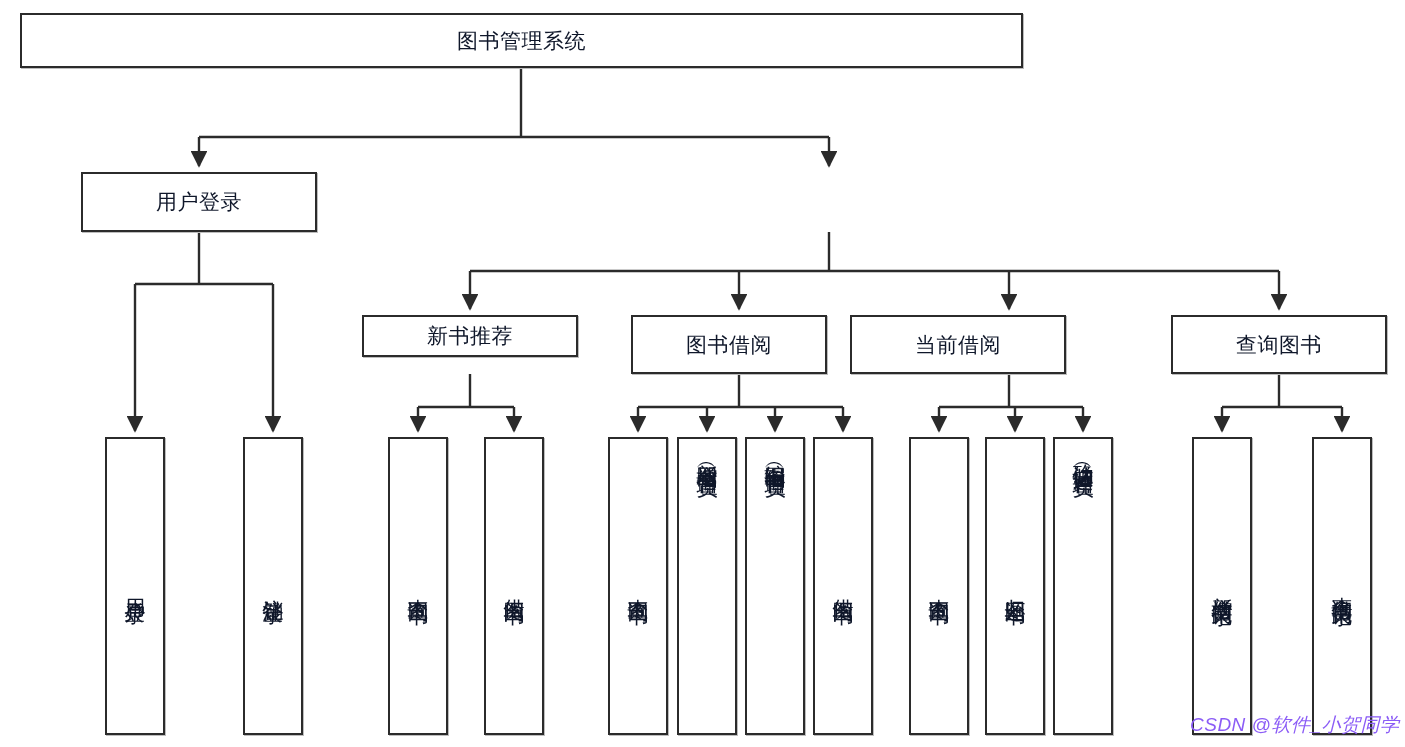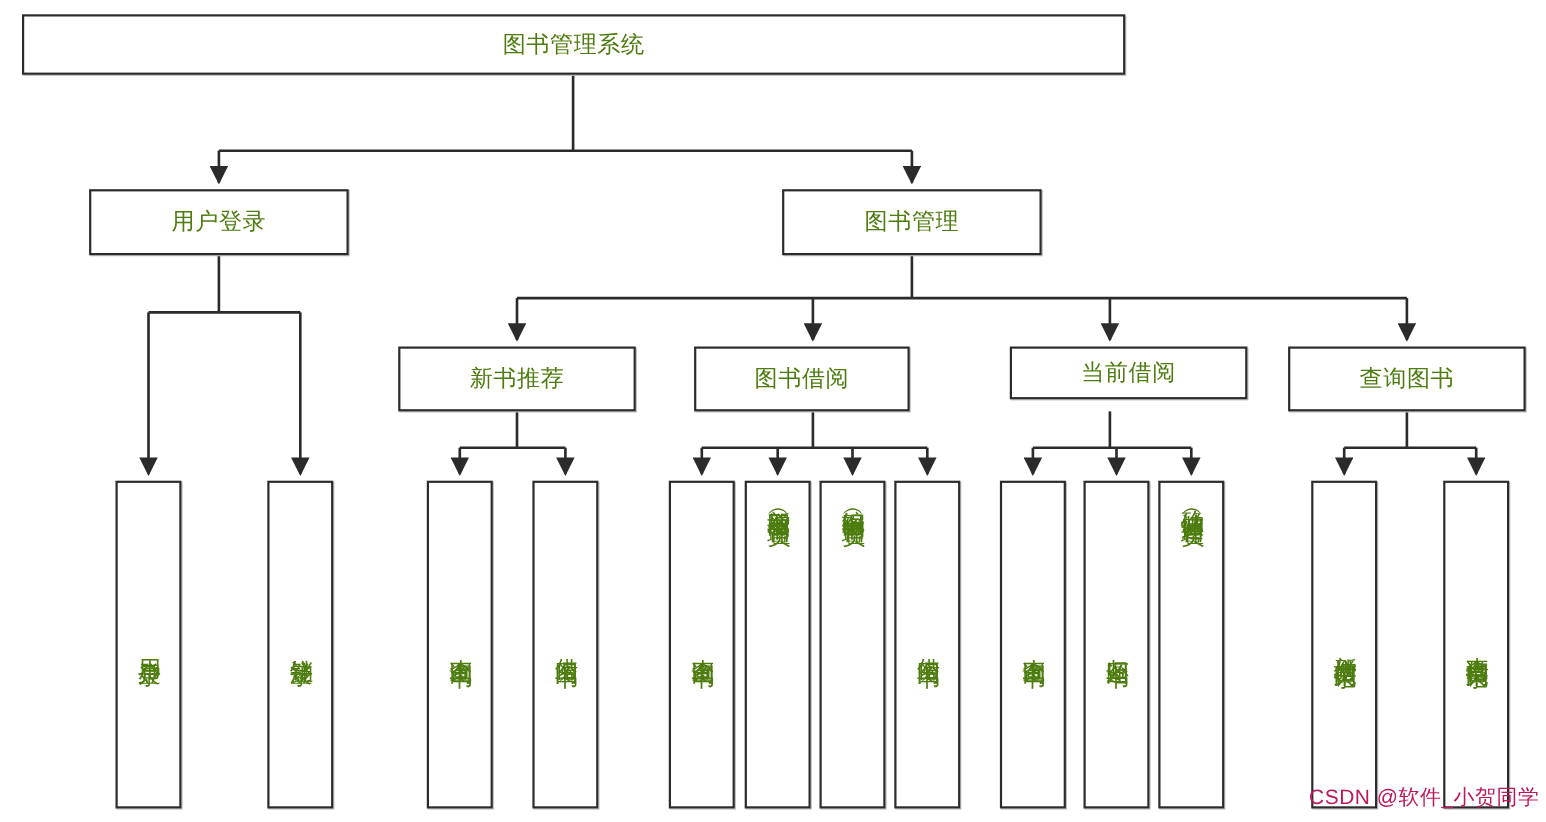--- a/index.html
+++ b/index.html
@@ -27,21 +27,21 @@
     pointer-events: none;
   }
   .node {
     position: absolute;
     box-sizing: border-box;
     border: 2px solid #2b2b2b;
     background: #ffffff;
     display: flex;
     align-items: center;
     justify-content: center;
-    color: #4d7c0f;
+    color: #0f172a;
     box-shadow: 1px 1px 0 0 #bdbdbd;
   }
   .node .label {
     display: block;
     text-align: center;
     line-height: 1.22;
     letter-spacing: 0.5px;
   }
   .node.horizontal .label {
     writing-mode: horizontal-tb;
@@ -68,23 +68,24 @@
   }
   .node.vertical.center-text {
     align-items: center;
     padding-top: 0;
   }
   .watermark {
     position: absolute;
     left: 1190px;
     top: 712px;
     font-size: 19px;
-    color: #be185d;
+    color: #8b5cf6;
     letter-spacing: 0.5px;
     white-space: nowrap;
+    font-style: italic;
   }
 </style>
 </head>
 <body>
 
 <div id="canvas">
 
   <svg class="connectors" viewBox="0 0 1405 747" xmlns="http://www.w3.org/2000/svg">
     <defs>
       <marker id="arrow" viewBox="0 0 10 10" refX="9" refY="5" markerWidth="7" markerHeight="7" orient="auto-start-reverse">
@@ -136,33 +137,30 @@
   </svg>
 
   <div class="node root horizontal" style="left:20px; top:13px; width:1003px; height:55px;">
     <span class="label">图书管理系统</span>
   </div>
 
   <div class="node horizontal" style="left:81px; top:172px; width:236px; height:60px;">
     <span class="label">用户登录</span>
   </div>
 
-  <div class="node horizontal" style="left:711px; top:172px; width:236px; height:60px;">
-    <span class="label">图书管理</span>
-  </div>
-
-  <div class="node horizontal" style="left:362px; top:315px; width:216px; height:59px;">
+
+  <div class="node horizontal" style="left:362px; top:315px; width:216px; height:42px;">
     <span class="label">新书推荐</span>
   </div>
 
   <div class="node horizontal" style="left:631px; top:315px; width:196px; height:59px;">
     <span class="label">图书借阅</span>
   </div>
 
-  <div class="node horizontal" style="left:918px; top:315px; width:216px; height:48px;">
+  <div class="node horizontal" style="left:850px; top:315px; width:216px; height:59px;">
     <span class="label">当前借阅</span>
   </div>
 
   <div class="node horizontal" style="left:1171px; top:315px; width:216px; height:59px;">
     <span class="label">查询图书</span>
   </div>
 
   <div class="node vertical center-text" style="left:105px; top:437px; width:60px; height:298px;">
     <span class="label">用户登录</span>
   </div>

